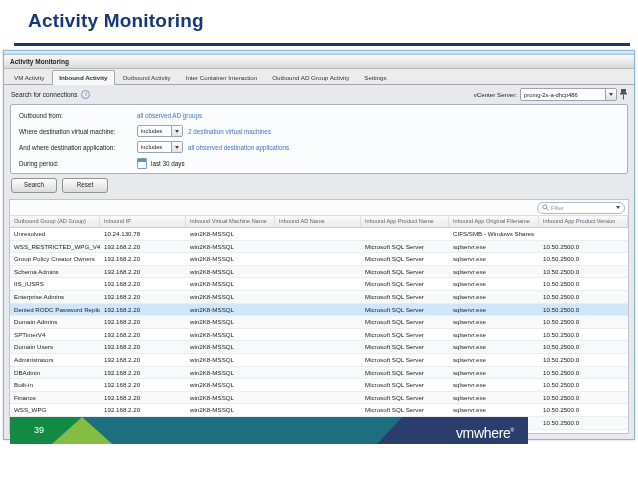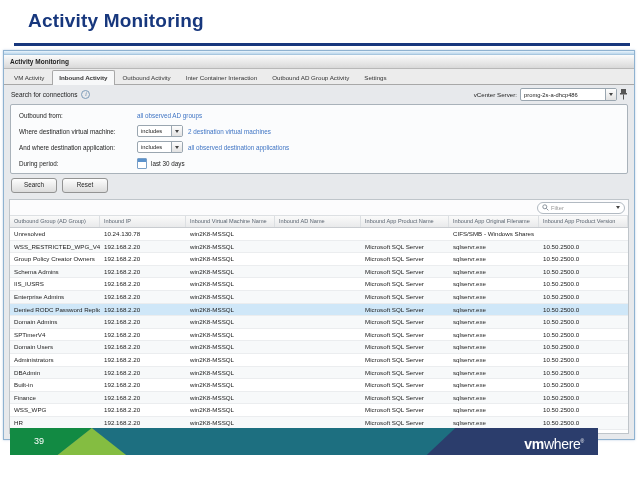--- a/index.html
+++ b/index.html
@@ -64,25 +64,25 @@
   .th { font-size:5.6px; color:#5a6470; line-height:11px; height:11px; padding:0 4px; border-right:1px solid #dcdfe2;
         overflow:hidden; white-space:nowrap; box-sizing:border-box; flex-shrink:0; }
   .tbody { flex:1; overflow:hidden; }
   .tr { display:flex; height:11.6px; border-bottom:1px solid #ebedef; background:#fff; }
   .tr:nth-child(even) { background:#f7f9fa; }
   .tr.selected { background:#cfe7f8; }
   .td { font-size:6.2px; color:#222; line-height:11.3px; padding:0 4px; overflow:hidden; white-space:nowrap; box-sizing:border-box; flex-shrink:0; }
   .c0{width:90px} .c1{width:86px} .c2{width:89px} .c3{width:86px} .c4{width:88px} .c5{width:90px} .c6{flex:1; width:auto;}
 
   
-  .footer { position:absolute; left:10px; width:588px; top:428px; height:27px; }
+  .footer { position:absolute; left:10px; width:518px; top:417px; height:27px; }
   .footer svg { position:absolute; left:0; top:0; width:100%; height:100%; display:block; }
   .page-num { position:absolute; left:24px; top:8px; color:#fff; font-size:9px; }
   .brand { position:absolute; right:14px; top:6px; color:#fff; font-size:14px; letter-spacing:-.3px; line-height:15px; }
-  .brand .b { font-weight:bold;text-align:right; }
+  .brand .b { font-weight:normal;text-align:right; }
   .brand sup { font-size:5px; vertical-align:super; }
 </style>
 </head>
 <body>
 
 <div class="slide-title">Activity Monitoring</div>
 <div class="title-rule"></div>
 
 <div class="app-window">
   <div class="win-topstrip"></div>

